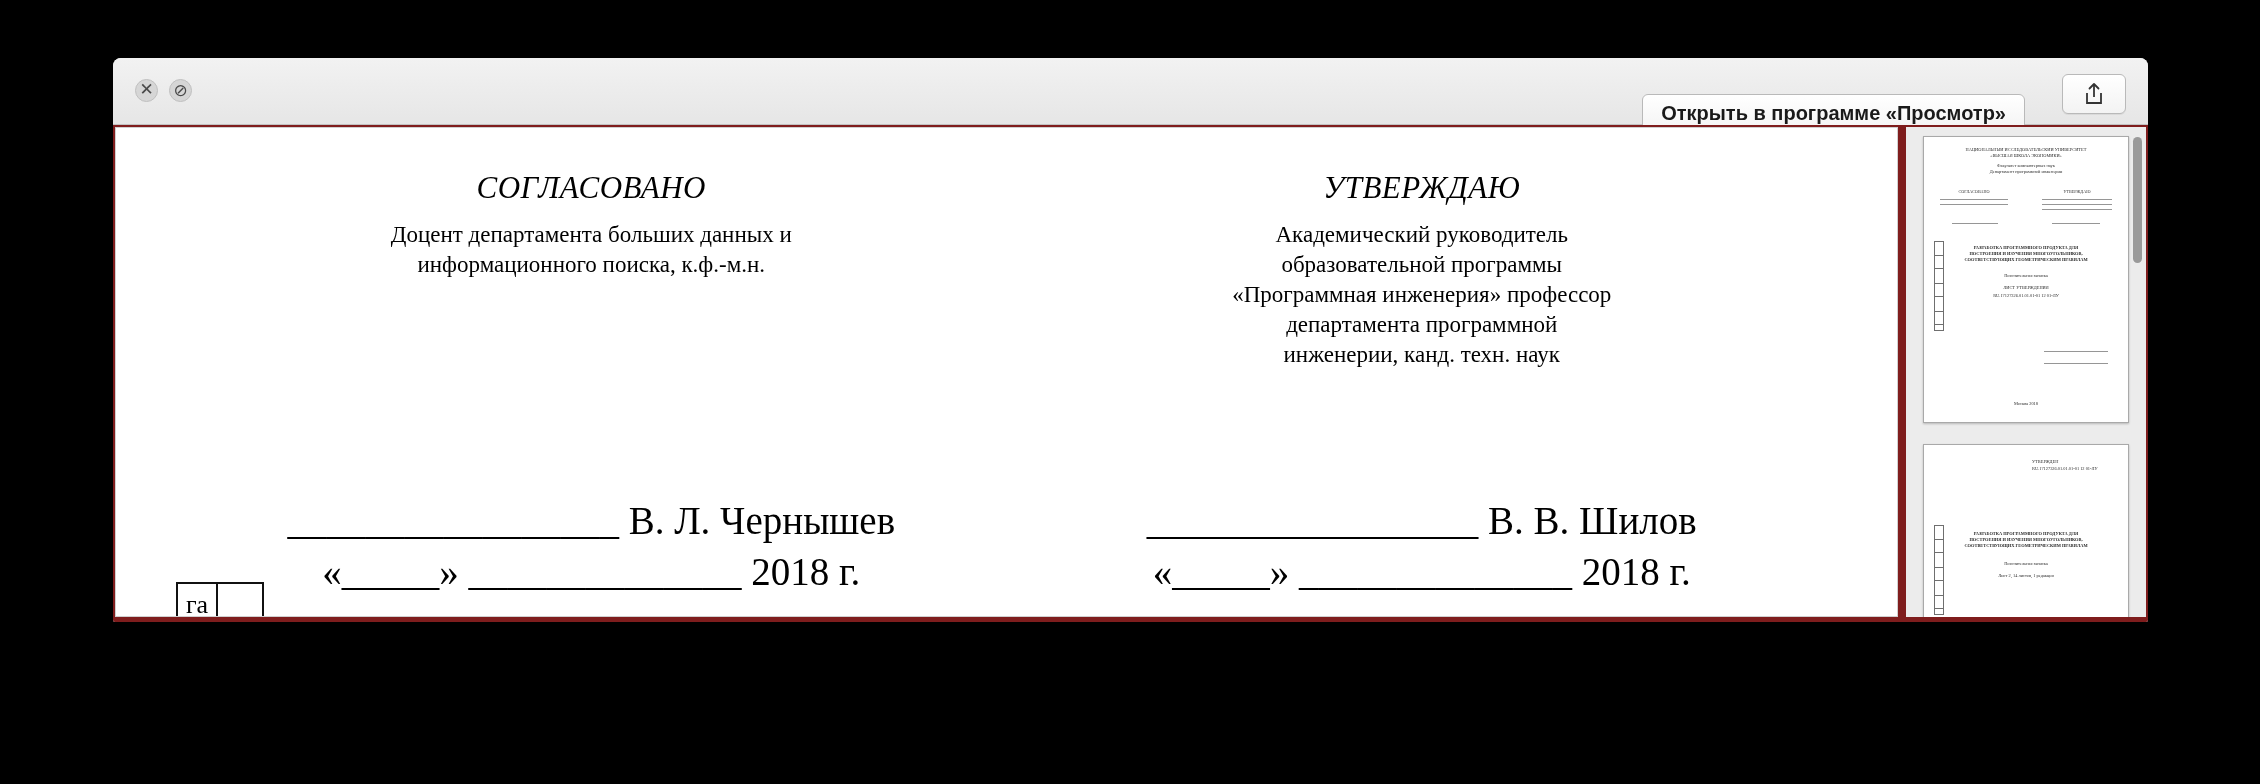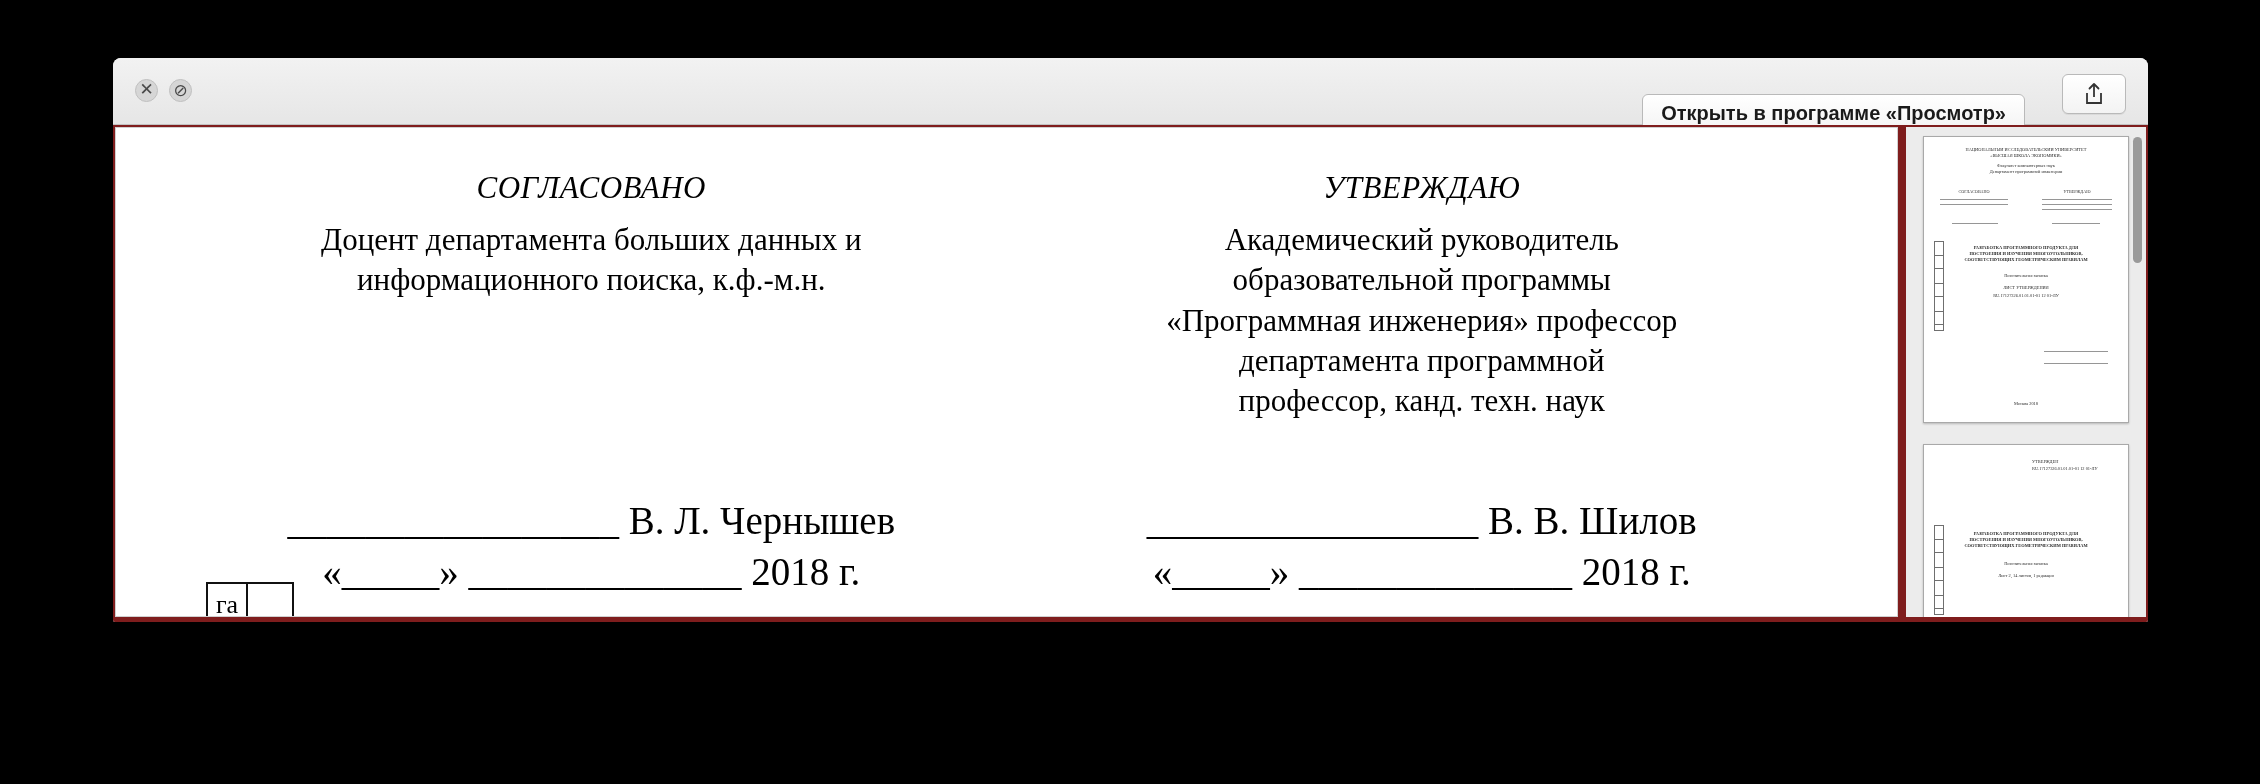--- a/index.html
+++ b/index.html
@@ -154,21 +154,21 @@
   .col.left { padding: 0 60px 0 120px; }
   .col.right { padding: 0 120px 0 60px; }
 
   .col-head {
     font-style: italic;
     font-size: 31px;
     margin-bottom: 14px;
     letter-spacing: 0.5px;
   }
   .col-text {
-    font-size: 31px;
+    font-size: 23px;
     line-height: 1.30;
   }
 
   .sign-row {
     position: absolute;
     top: 368px;
     left: 0; right: 0;
     display: flex;
   }
   .sign-col {
@@ -176,21 +176,21 @@
     box-sizing: border-box;
     text-align: center;
     font-size: 39px;
     line-height: 1.30;
   }
   .sign-col.left { padding: 0 60px 0 120px; }
   .sign-col.right { padding: 0 120px 0 60px; }
 
   .stamp-box {
     position: absolute;
-    left: 90px;
+    left: 60px;
     top: 454px;
     width: 88px;
     height: 46px;
     border: 2px solid #111;
     box-sizing: border-box;
     display: flex;
   }
   .stamp-box .cell-a {
     width: 40px;
     border-right: 2px solid #111;
@@ -314,21 +314,21 @@
               <div class="col-head">СОГЛАСОВАНО</div>
               <div class="col-text">Доцент департамента больших данных и</div>
               <div class="col-text">информационного поиска, к.ф.-м.н.</div>
             </div>
             <div class="col right">
               <div class="col-head">УТВЕРЖДАЮ</div>
               <div class="col-text">Академический руководитель</div>
               <div class="col-text">образовательной программы</div>
               <div class="col-text">«Программная инженерия» профессор</div>
               <div class="col-text">департамента программной</div>
-              <div class="col-text">профессор, канд. техн. наук</div>
+              <div class="col-text">инженерии, канд. техн. наук</div>
             </div>
           </div>
 
           <div class="sign-row">
             <div class="sign-col left">
               <div>_________________ В. Л. Чернышев</div>
               <div>«_____» ______________ 2018 г.</div>
             </div>
             <div class="sign-col right">
               <div>_________________ В. В. Шилов</div>

